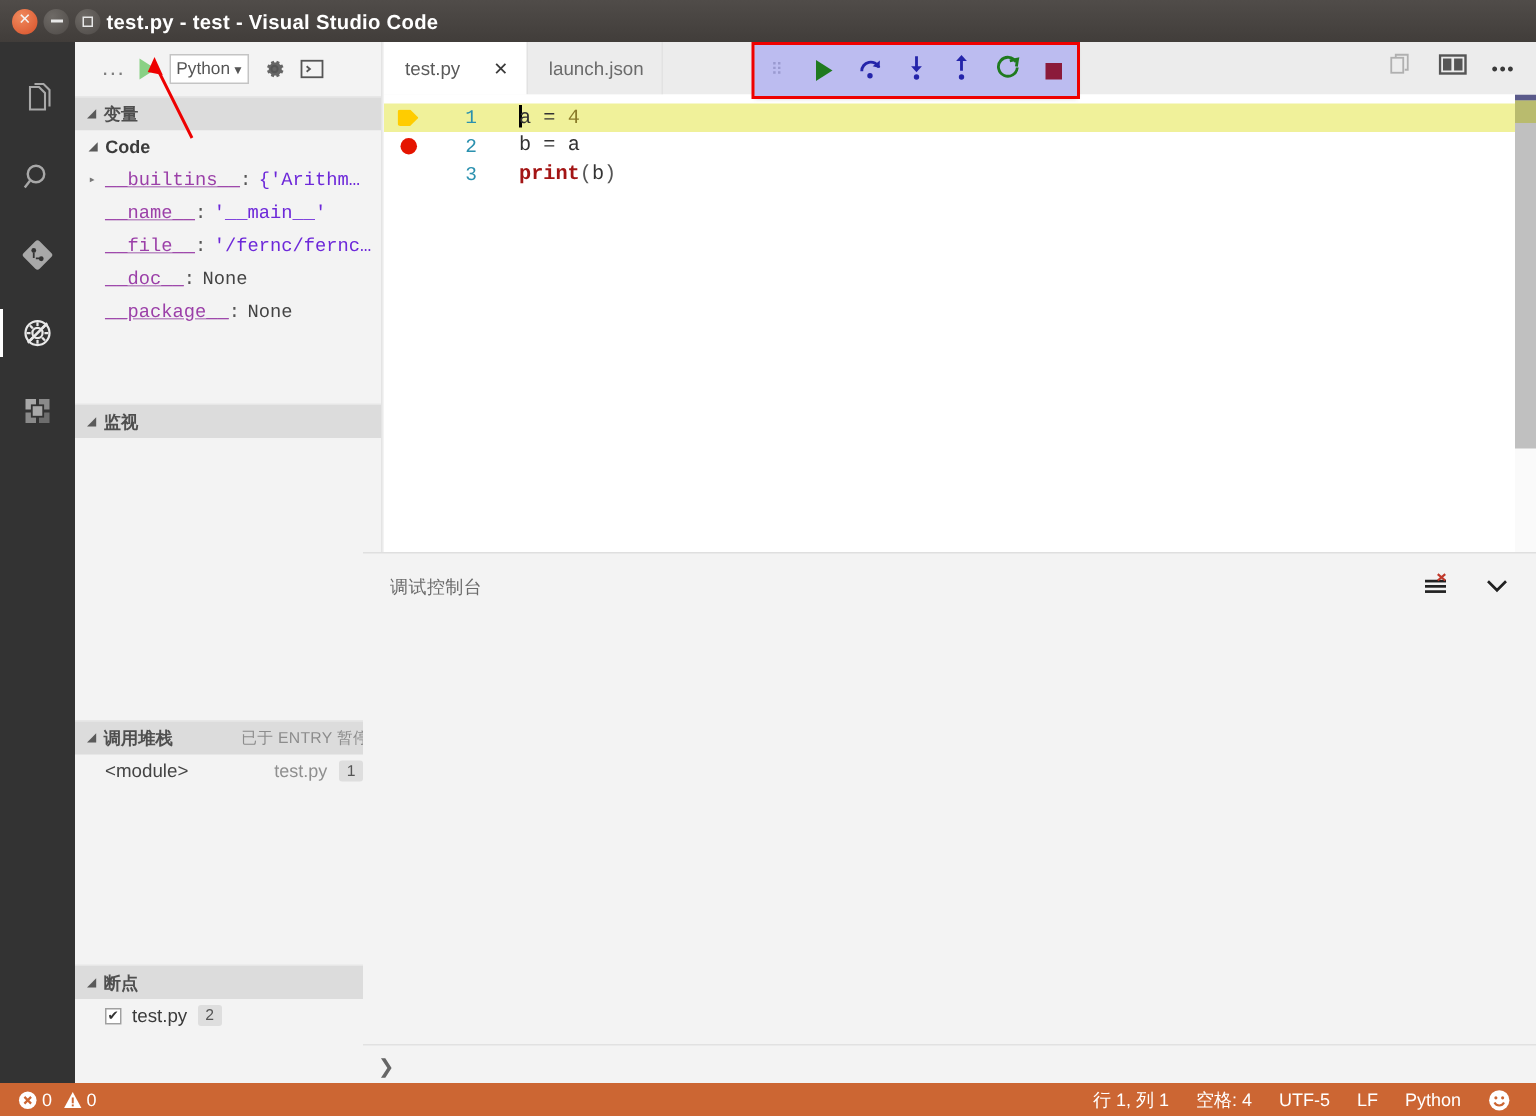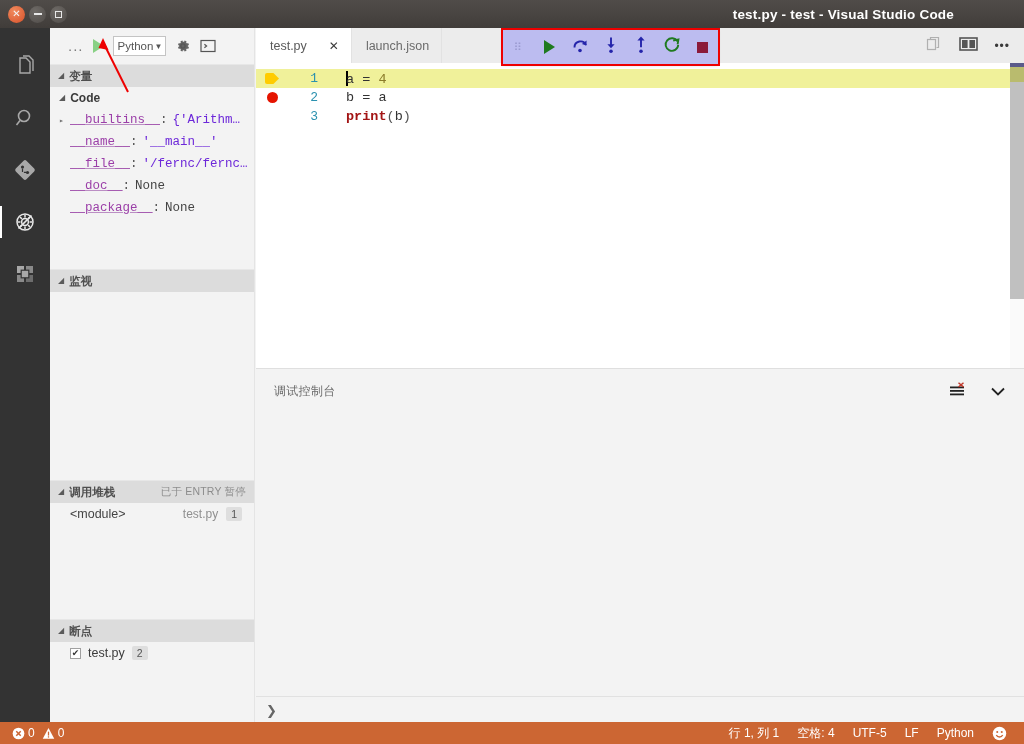--- a/index.html
+++ b/index.html
@@ -17,21 +17,21 @@
     display: flex; align-items: center; padding-left: 8px;
   }
   .wbtn { width: 17px; height: 17px; border-radius: 50%; margin-right: 4px;
           display: flex; align-items: center; justify-content: center;
           font-size: 10px; color: #f4f4f4; font-weight: bold; line-height: 1; }
   .wbtn.close { background: radial-gradient(circle at 35% 30%, #f08a5d, #d8512a); }
   .wbtn.min   { background: radial-gradient(circle at 35% 30%, #6e6a66, #4f4b48); }
   .wbtn.max   { background: radial-gradient(circle at 35% 30%, #6e6a66, #4f4b48); }
   .wbtn.max .sq { width: 7px; height: 7px; border: 1.5px solid #e8e8e8; }
   .wbtn.min .dash { width: 8px; height: 2px; background: #e8e8e8; }
-  .wtitle { flex: 1; text-align: right; color: #ffffff; font-size: 13.5px;
+  .wtitle { flex: 1; text-align: left; color: #ffffff; font-size: 13.5px;
             font-weight: bold; letter-spacing: .2px; margin-right: 70px; }
 
   
   .activitybar {
     position: absolute; top: 28px; left: 0; width: 50px; height: 696px;
     background: #333333; display: flex; flex-direction: column; align-items: center;
     padding-top: 12px;
   }
   .actitem { width: 50px; height: 52px; display: flex; align-items: center;
              justify-content: center; position: relative; }
@@ -90,21 +90,21 @@
   .var-val.none { color: #444; }
 
   .watch-body { height: 188px; background: #f3f3f3; }
 
   .stack-row { display: flex; align-items: center; height: 22px; padding-left: 20px;
                font-size: 12.5px; color: #444; }
   .stack-row .fname { margin-left: auto; color: #8f8f8f; font-size: 12px; }
   .stack-row .badge { background: #dedede; color: #555; font-size: 10.5px;
                       border-radius: 2px; padding: 1px 5px; margin-left: 8px;
                       margin-right: 12px; }
-  .stack-body { height: 116px; }
+  .stack-body { height: 140px; }
 
   .bp-row { display: flex; align-items: center; height: 22px; padding-left: 20px;
             font-size: 12.5px; color: #3b3b3b; gap: 7px; }
   .cbx { width: 11px; height: 11px; border: 1px solid #a0a0a0; background: #fff;
          display: inline-flex; align-items: center; justify-content: center;
          font-size: 9px; color: #333; line-height: 1; }
   .bp-row .badge { background: #dedede; color: #555; font-size: 10.5px;
                    border-radius: 2px; padding: 1px 5px; }
 
   
@@ -143,21 +143,21 @@
   .ed-scroll { position: absolute; right: 0; top: 0; width: 14px; height: 305px;
                background: #fafafa; }
   .ed-scroll .thumb { position: absolute; top: 0; left: 0; width: 14px; height: 236px;
                       background: #c0c0c0; }
   .ed-scroll .topmark { position: absolute; top: 0; left: 0; width: 14px; height: 4px;
                         background: #5a5a8a; }
   .cur-strip { position: absolute; top: 4px; left: 0; width: 14px; height: 15px;
                background: #b9bb6e; }
 
   
-  .panel { position: absolute; top: 368px; left: 256px; right: 0; height: 356px;
+  .panel { position: absolute; top: 368px; left: 242px; right: 0; height: 356px;
            background: #f3f3f3; border-top: 1px solid #dfdfdf;
            display: flex; flex-direction: column; }
   .panel-head { height: 45px; display: flex; align-items: center; padding: 0 18px 0 18px;
                 flex-shrink: 0; }
   .panel-title { font-size: 12px; color: #6b6b6b; letter-spacing: .3px; }
   .panel-actions { margin-left: auto; display: flex; align-items: center; gap: 24px;
                    color: #3b3b3b; }
   .panel-body { flex: 1; background: #f3f3f3; }
   .repl-input { height: 28px; border-top: 1px solid #e1e1e1; display: flex;
                 align-items: center; padding-left: 10px; color: #666; font-size: 13px;

